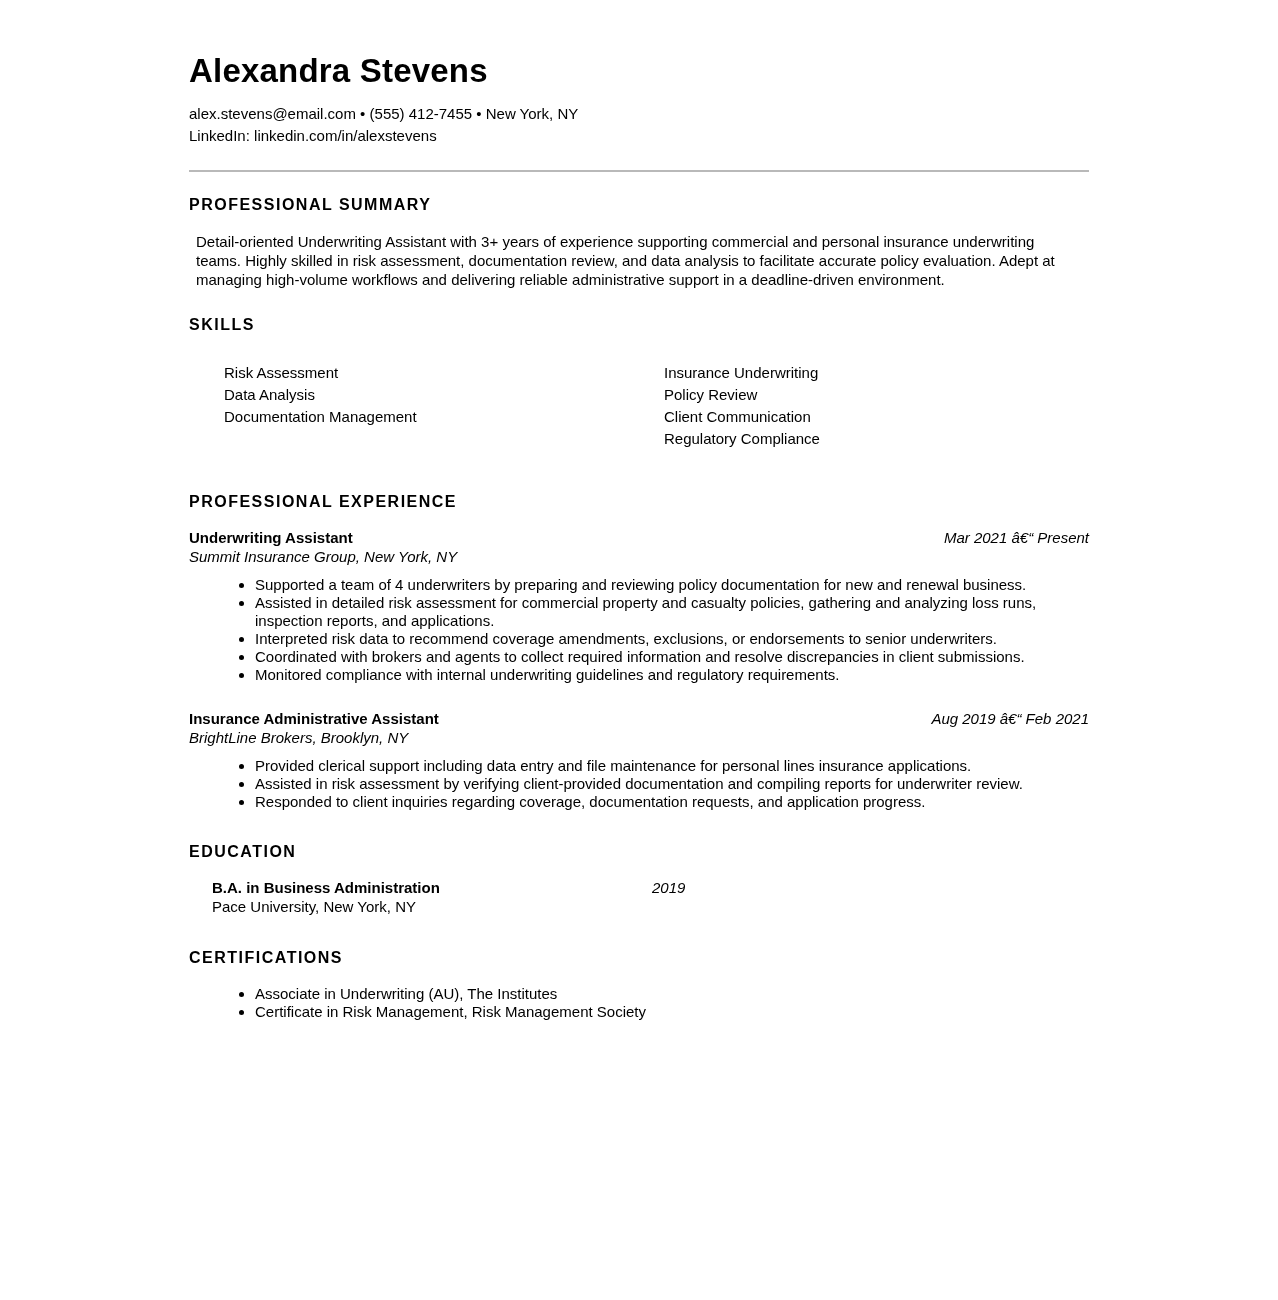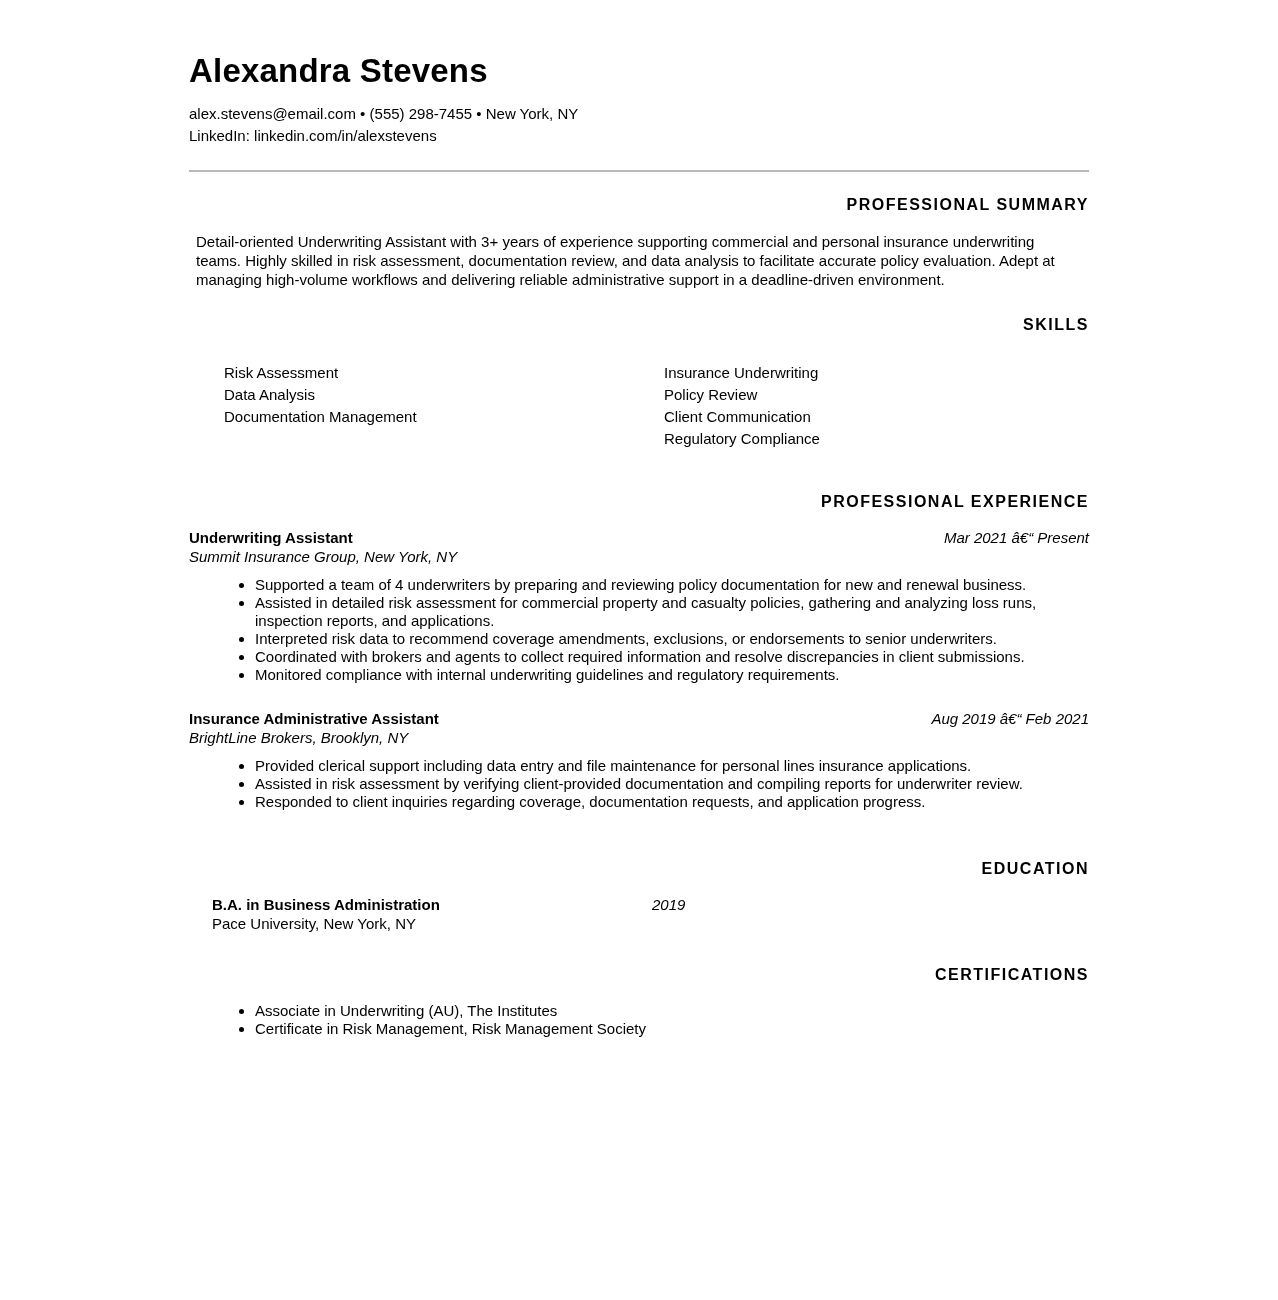--- a/index.html
+++ b/index.html
@@ -34,26 +34,25 @@
   hr.divider {
     margin: 23px 0 0 0;
     border: none;
     border-top: 2px solid #b9b9b9;
   }
   .section h2 {
     font-size: 16px;
     font-weight: bold;
     letter-spacing: 1.5px;
     margin: 0 0 18px 0;
-    text-align: right;
   }
   .section-summary   { margin-top: 24px; }
   .section-skills    { margin-top: 27px; }
   .section-experience{ margin-top: 31px; }
-  .section-education { margin-top: 49px; }
+  .section-education { margin-top: 32px; }
   .section-certs     { margin-top: 34px; }
 
   .summary-text {
     margin: 7px;
     line-height: 19px;
   }
 
   .skills-grid {
     display: grid;
     grid-template-columns: 440px 1fr;
@@ -98,21 +97,21 @@
     padding-left: 23px;
   }
 </style>
 </head>
 <body style="color: rgb(0, 0, 0); background: rgb(255, 255, 255);">
 
 <div class="page">
 
   <header>
     <h1 class="name">Alexandra Stevens</h1>
-    <p class="contact-line">alex.stevens@email.com • (555) 298-7455 • New York, NY</p>
+    <p class="contact-line">alex.stevens@email.com • (555) 412-7455 • New York, NY</p>
     <p class="contact-line">LinkedIn: linkedin.com/in/alexstevens</p>
   </header>
 
   <hr class="divider" style="border-top-color: rgb(185, 185, 185);">
 
   <section class="section section-summary">
     <h2>PROFESSIONAL SUMMARY</h2>
     <p class="summary-text">Detail-oriented Underwriting Assistant with 3+ years of experience supporting commercial and personal insurance underwriting teams. Highly skilled in risk assessment, documentation review, and data analysis to facilitate accurate policy evaluation. Adept at managing high-volume workflows and delivering reliable administrative support in a deadline-driven environment.</p>
   </section>
 

